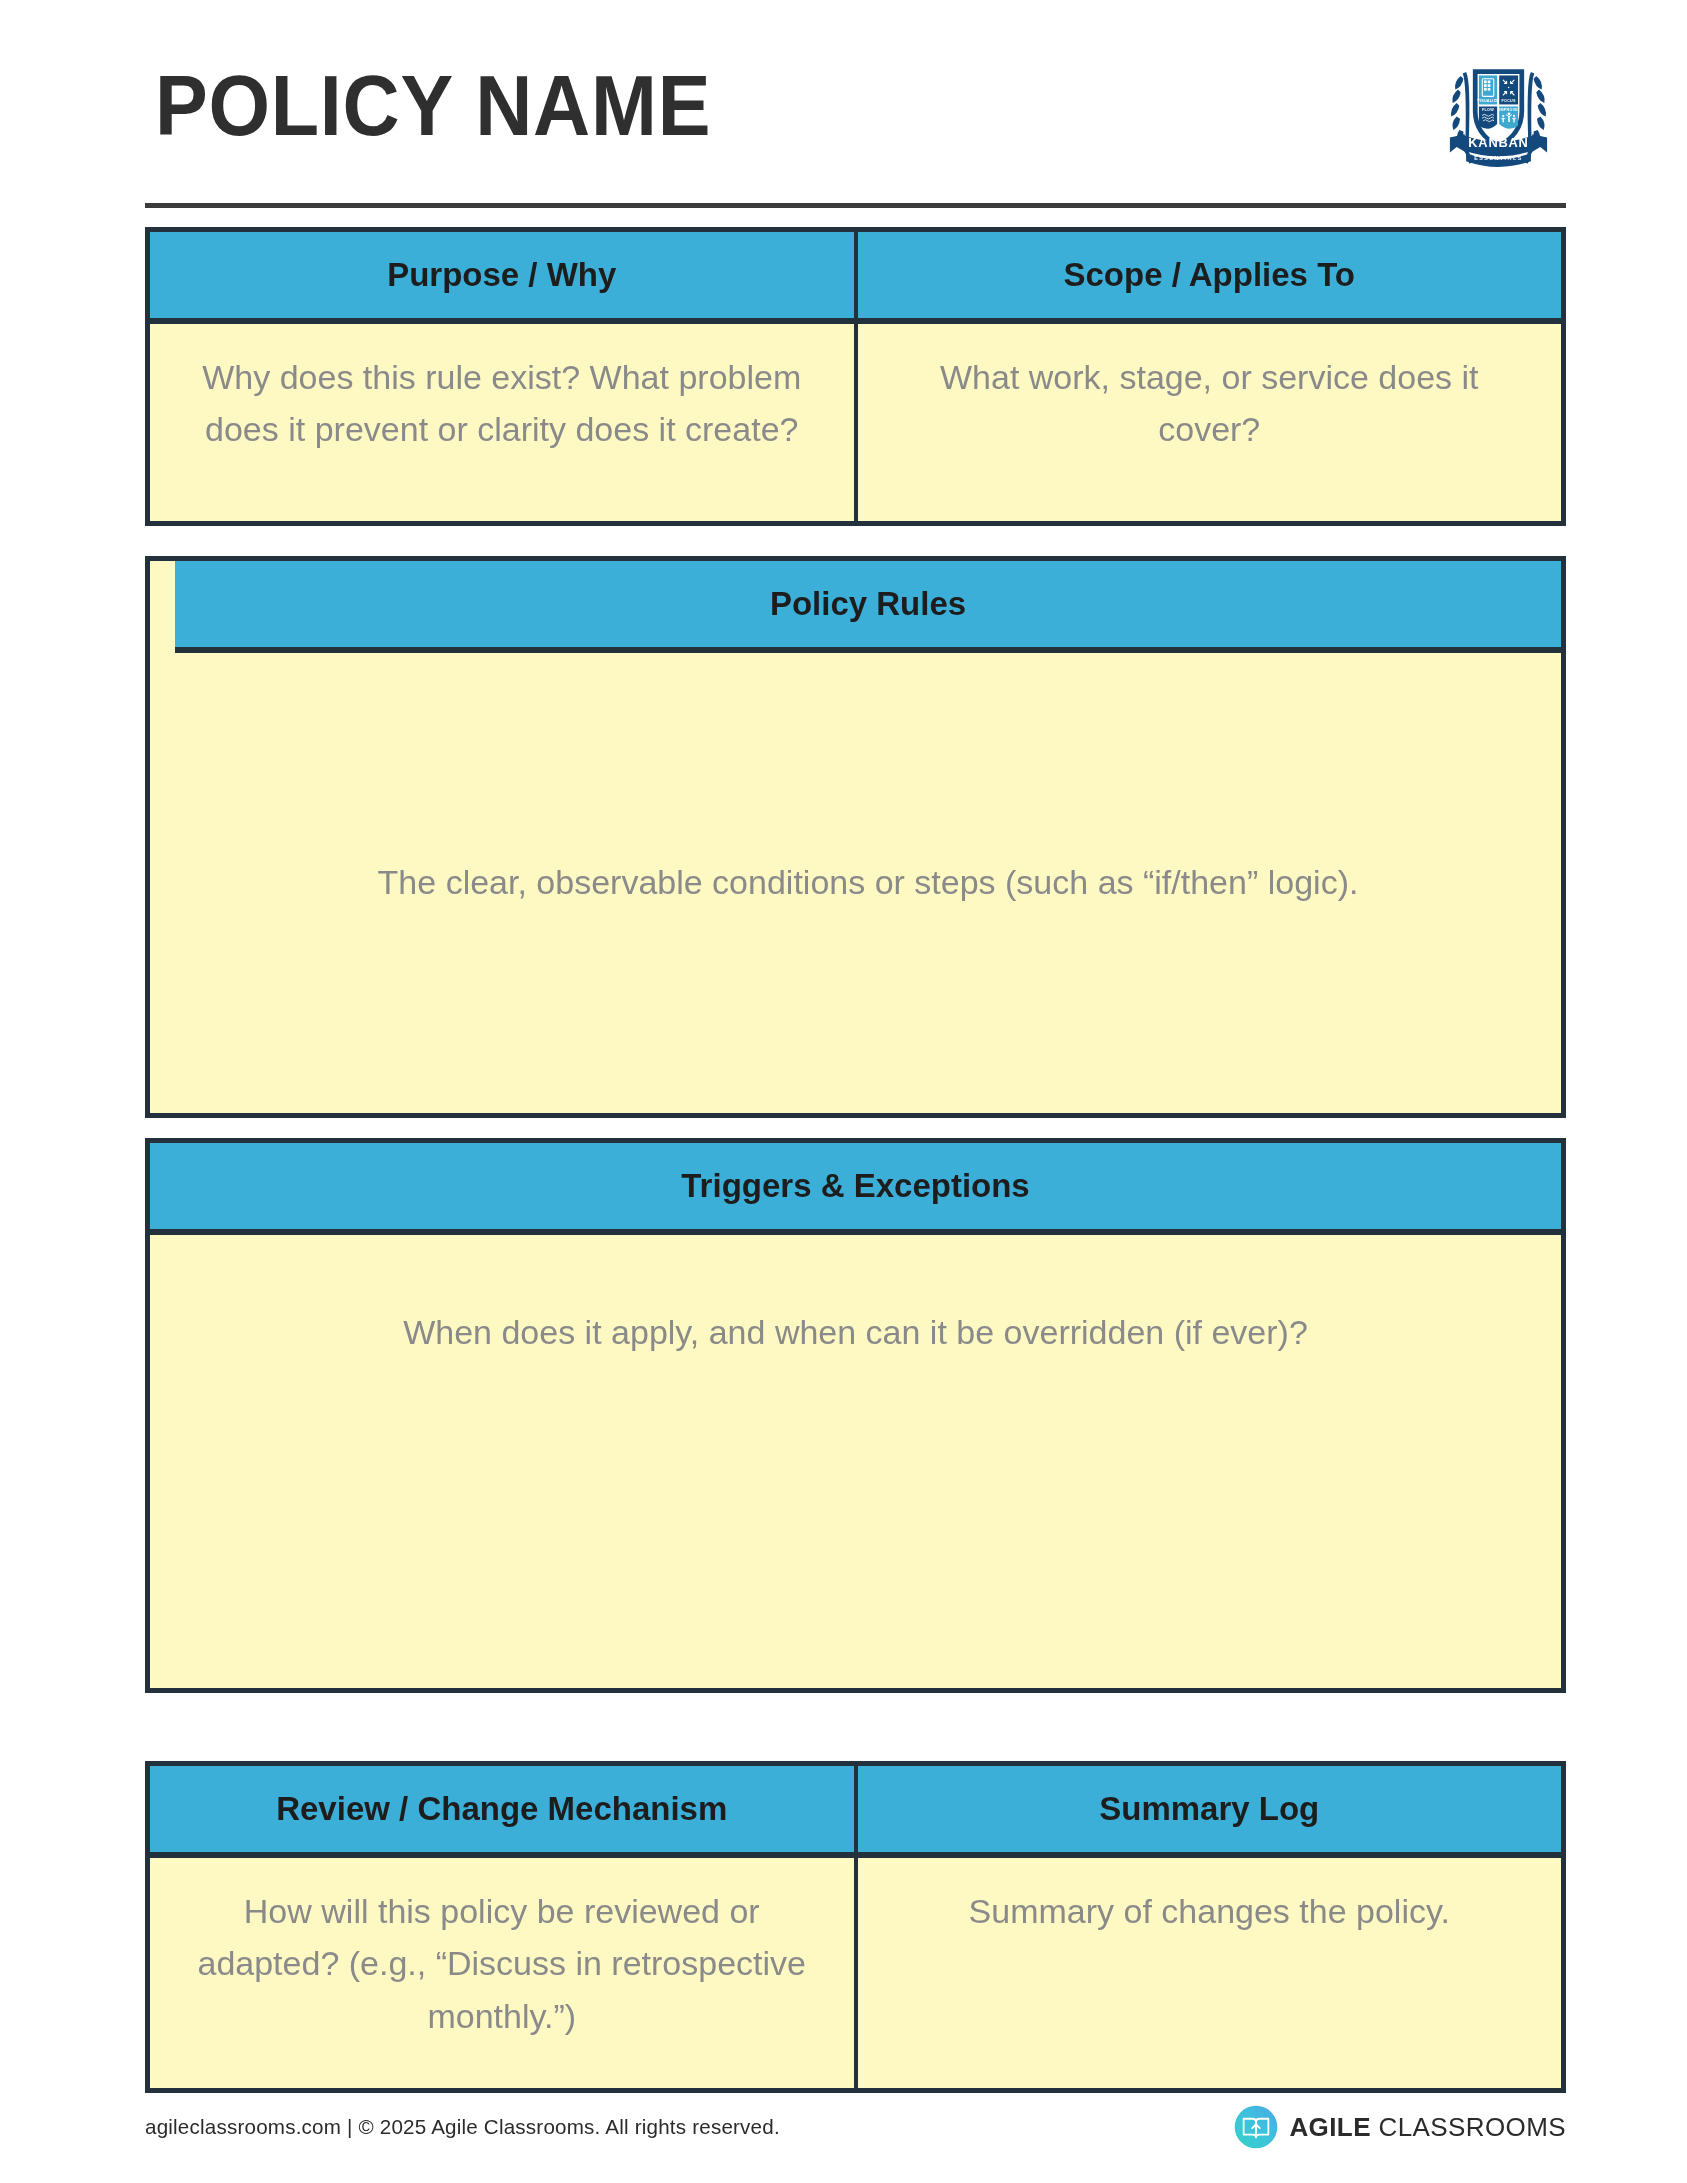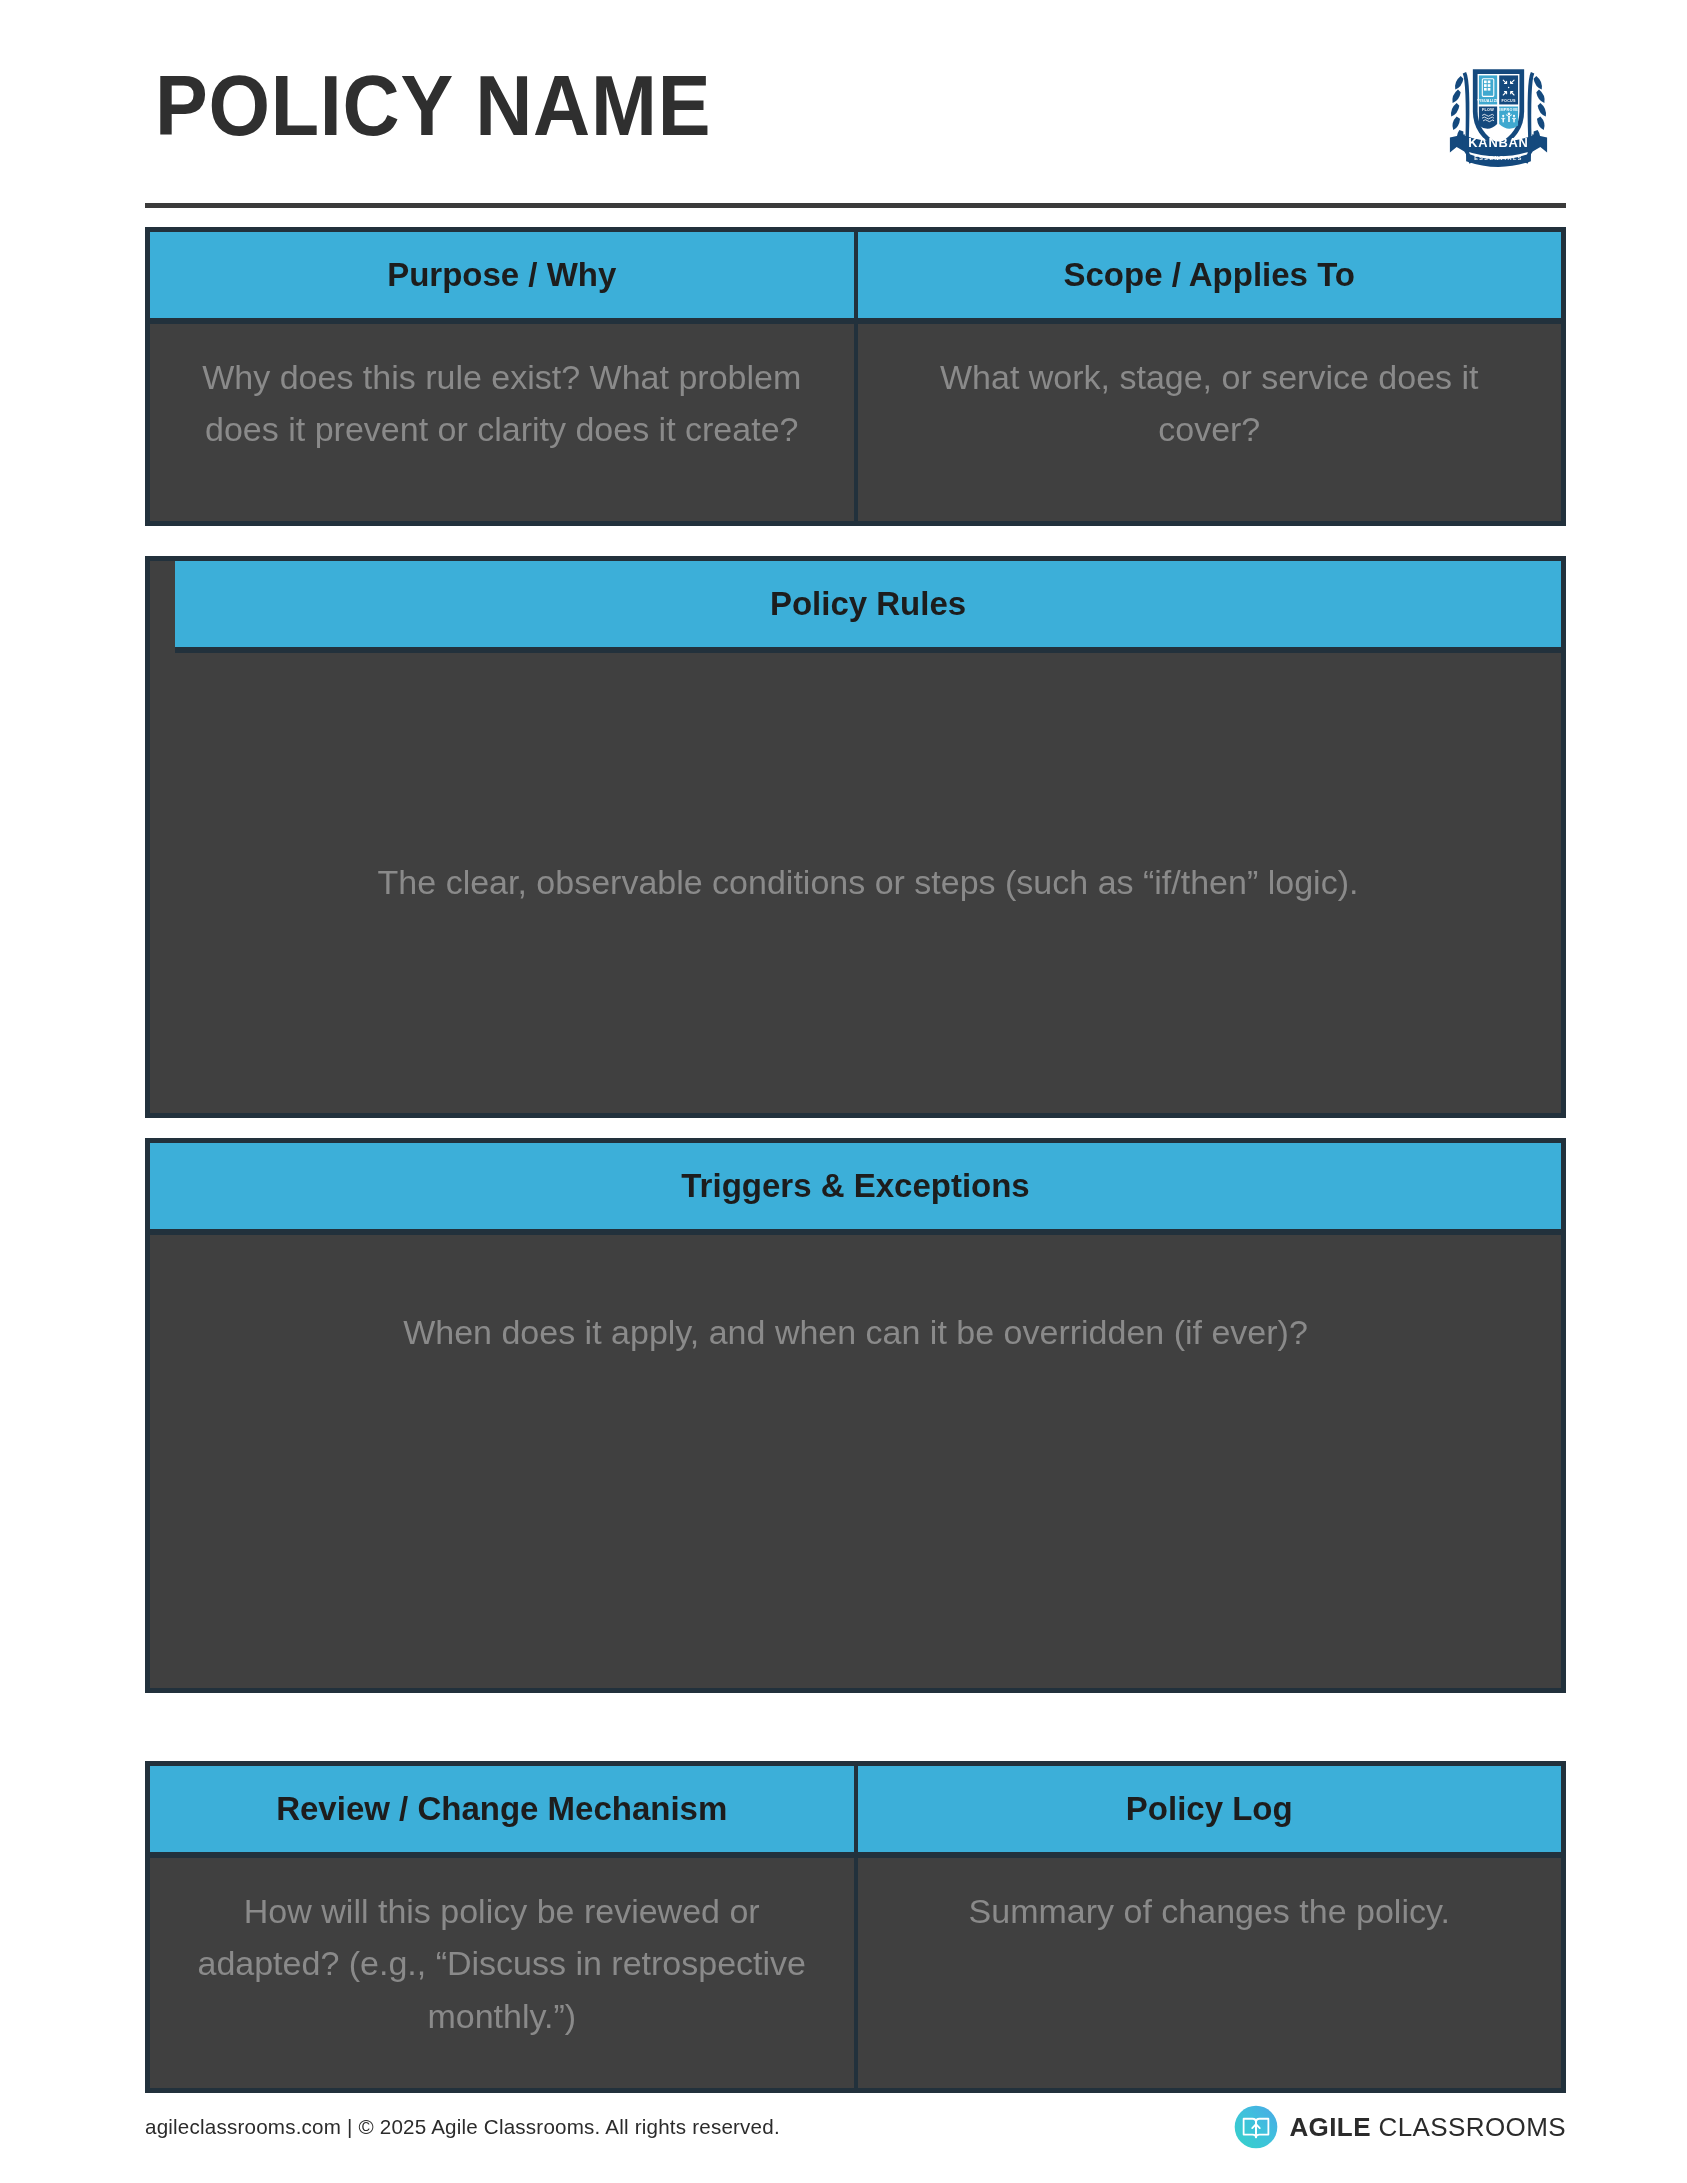--- a/index.html
+++ b/index.html
@@ -62,21 +62,21 @@
     height: 135px;
   }
   .crest-logo svg { display: block; width: 135px; height: 135px; }
 
   
   .block {
     position: absolute;
     left: 133px;
     width: 1421px;
     border: 5.6px solid #22313c;
-    background: #404040;
+    background: #fef9c3;
   }
 
   .block-row {
     display: flex;
     width: 100%;
   }
 
   .hdr-cell {
     background: #3cafd9;
     color: #1d1d1d;
@@ -288,21 +288,21 @@
     </div>
     <div class="hdr-divider"></div>
     <div class="block-row">
       <div class="body-cell top-v">When does it apply, and when can it be overridden (if ever)?</div>
     </div>
   </div>
 
   <div class="block" id="block-review">
     <div class="block-row">
       <div class="hdr-cell split-left">Review / Change Mechanism</div>
-      <div class="hdr-cell">Policy Log</div>
+      <div class="hdr-cell">Summary Log</div>
     </div>
     <div class="hdr-divider"></div>
     <div class="block-row">
       <div class="body-cell split-left">How will this policy be reviewed or adapted? (e.g., “Discuss in retrospective monthly.”)</div>
       <div class="body-cell">Summary of changes the policy.</div>
     </div>
   </div>
 
   <div class="footer">
     <div class="footer-text">agileclassrooms.com | © 2025 Agile Classrooms. All rights reserved.</div>

